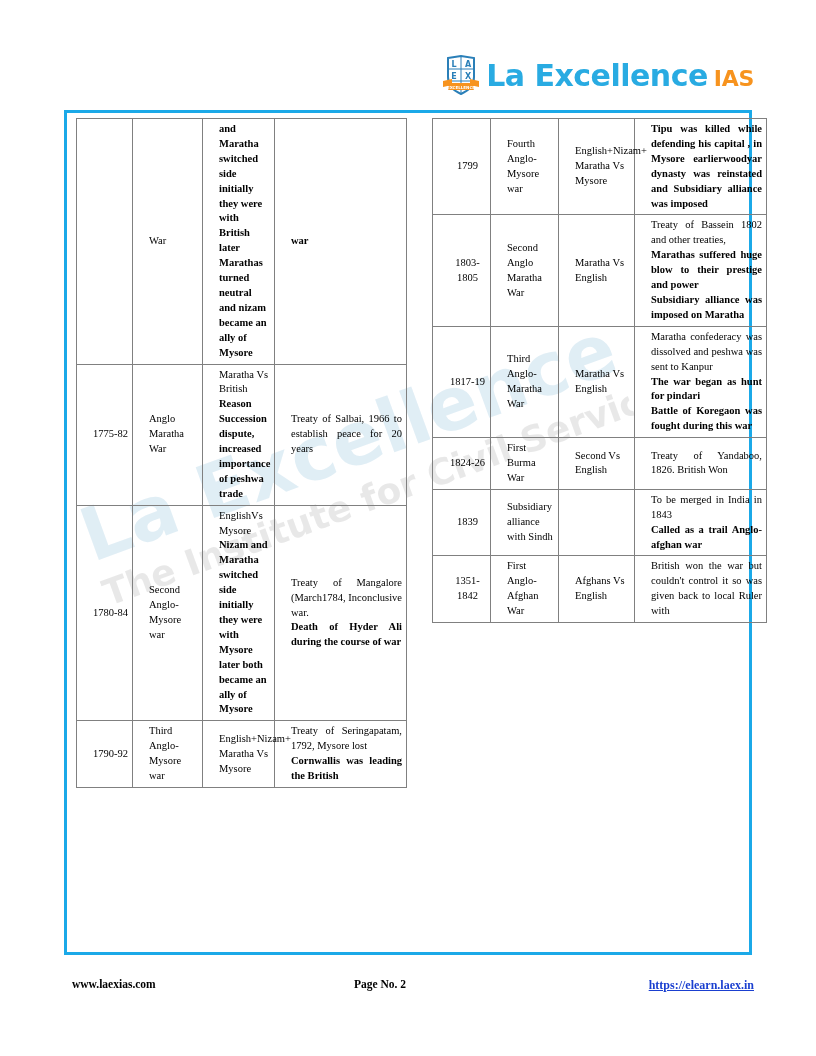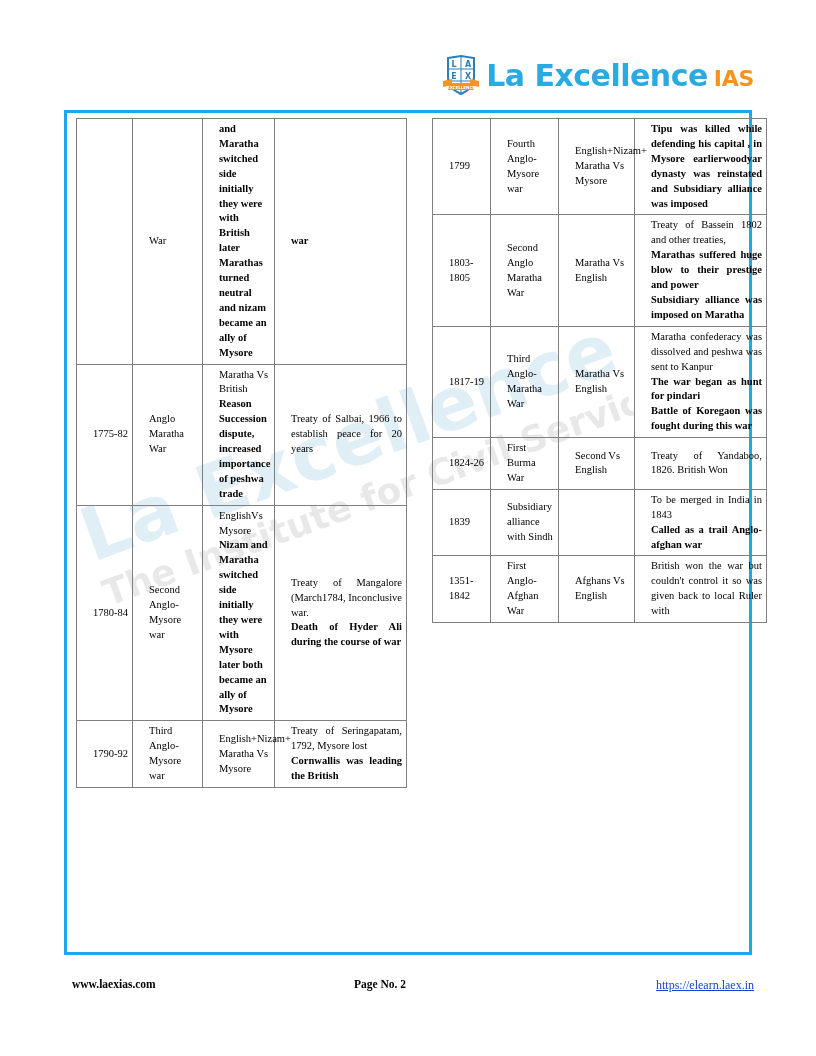--- a/index.html
+++ b/index.html
@@ -134,21 +134,21 @@
     vertical-align: middle;
     padding: 3px 4px 3px 16px;
     font-family: Liberation Serif, serif;
     font-size: 10.5px;
     line-height: 1.42;
     color: #000;
     background: transparent;
   }
   td.c-date {
     background: #c8c8c8;
-    text-align: left;
+    text-align: center;
     padding-left: 6px;
     margin-left: 44px;
   }
   td.c-name, td.c-party { text-align: left; }
   td.c-result { text-align: left; }
 
   
   .cw-date   { width: 56px; }
   .cw-name   { width: 70px; }
   .cw-party  { width: 72px; }
@@ -174,21 +174,21 @@
     font-weight: bold;
     color: #000;
     text-align: center;
   }
   #footer-left   { position: absolute; left: 8px;  top: 0; }
   #footer-center { position: absolute; left: 290px; top: 0; }
   #footer-right  {
     position: absolute; right: 0px; top: 0;
     color: #1a3fd0;
     text-decoration: underline;
-    font-weight: normal;
+    font-weight: bold;
     font-size: 12px;
   }
 </style>
 </head>
 <body>
 
 <div id="page">
 
   <div id="header">
 

